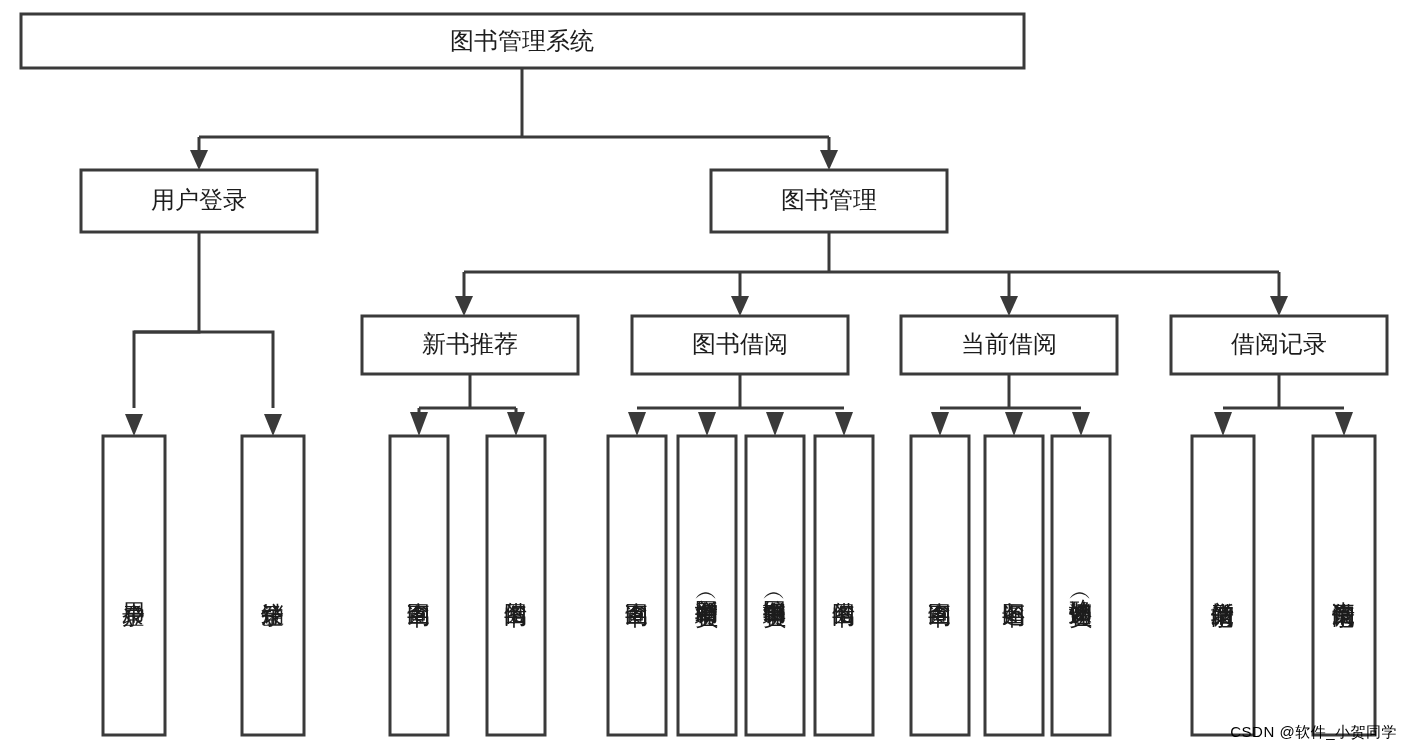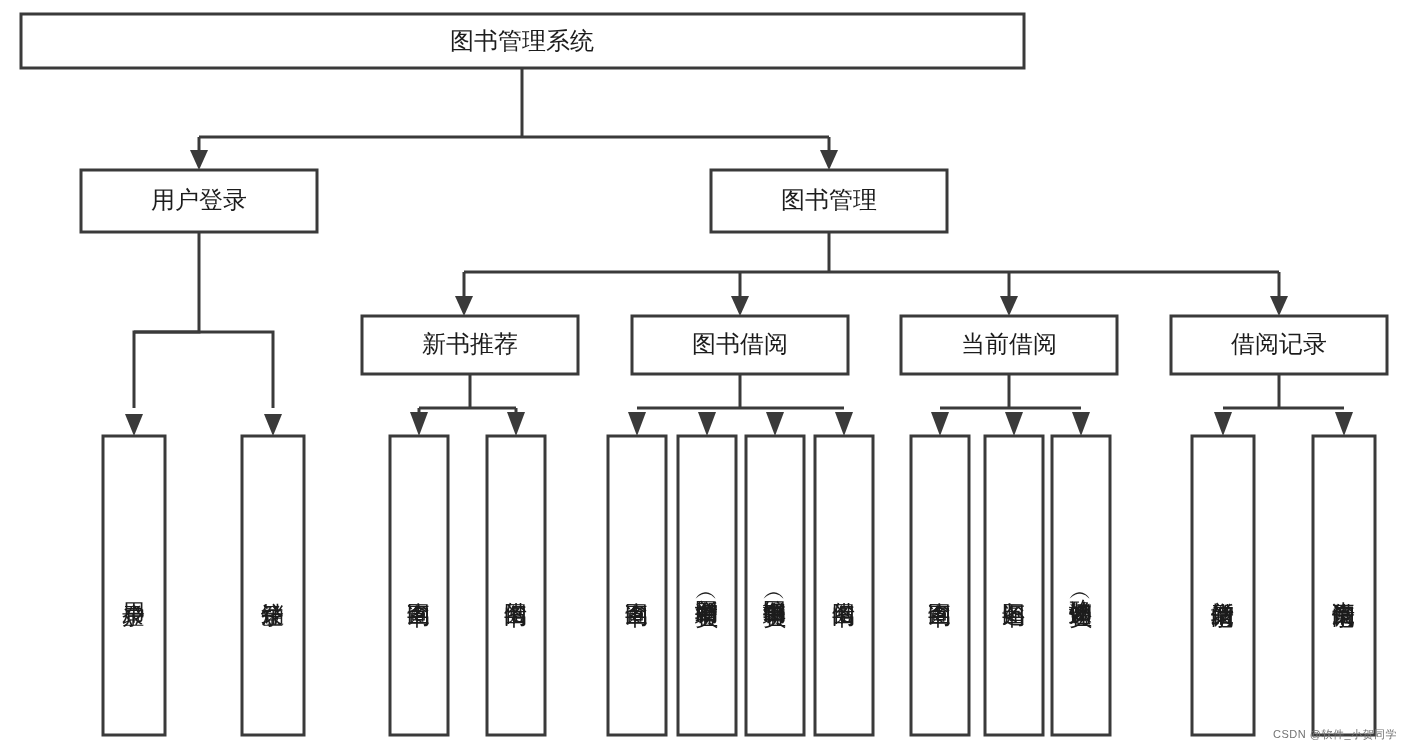--- a/index.html
+++ b/index.html
@@ -18,21 +18,21 @@
   }
   .vlabel-wrap{
     position:absolute;display:flex;align-items:center;justify-content:center;
     writing-mode:vertical-rl;text-orientation:upright;
     font-size:23px;line-height:1.14;color:#1c1c1c;letter-spacing:1px;
     font-family:"Liberation Sans","DejaVu Sans",sans-serif;
     white-space:nowrap;pointer-events:none;
   }
   .watermark{
     position:absolute;right:8px;bottom:5px;
-    font-size:11px;color:#737373;letter-spacing:.5px;
+    font-size:15px;color:#000000;letter-spacing:.5px;
     font-family:"Liberation Sans","DejaVu Sans",sans-serif;
   }
 </style>
 </head>
 <body>
 
 <div id="diagram-root">
 
   <svg id="tree" viewBox="0 0 1405 747">
 

